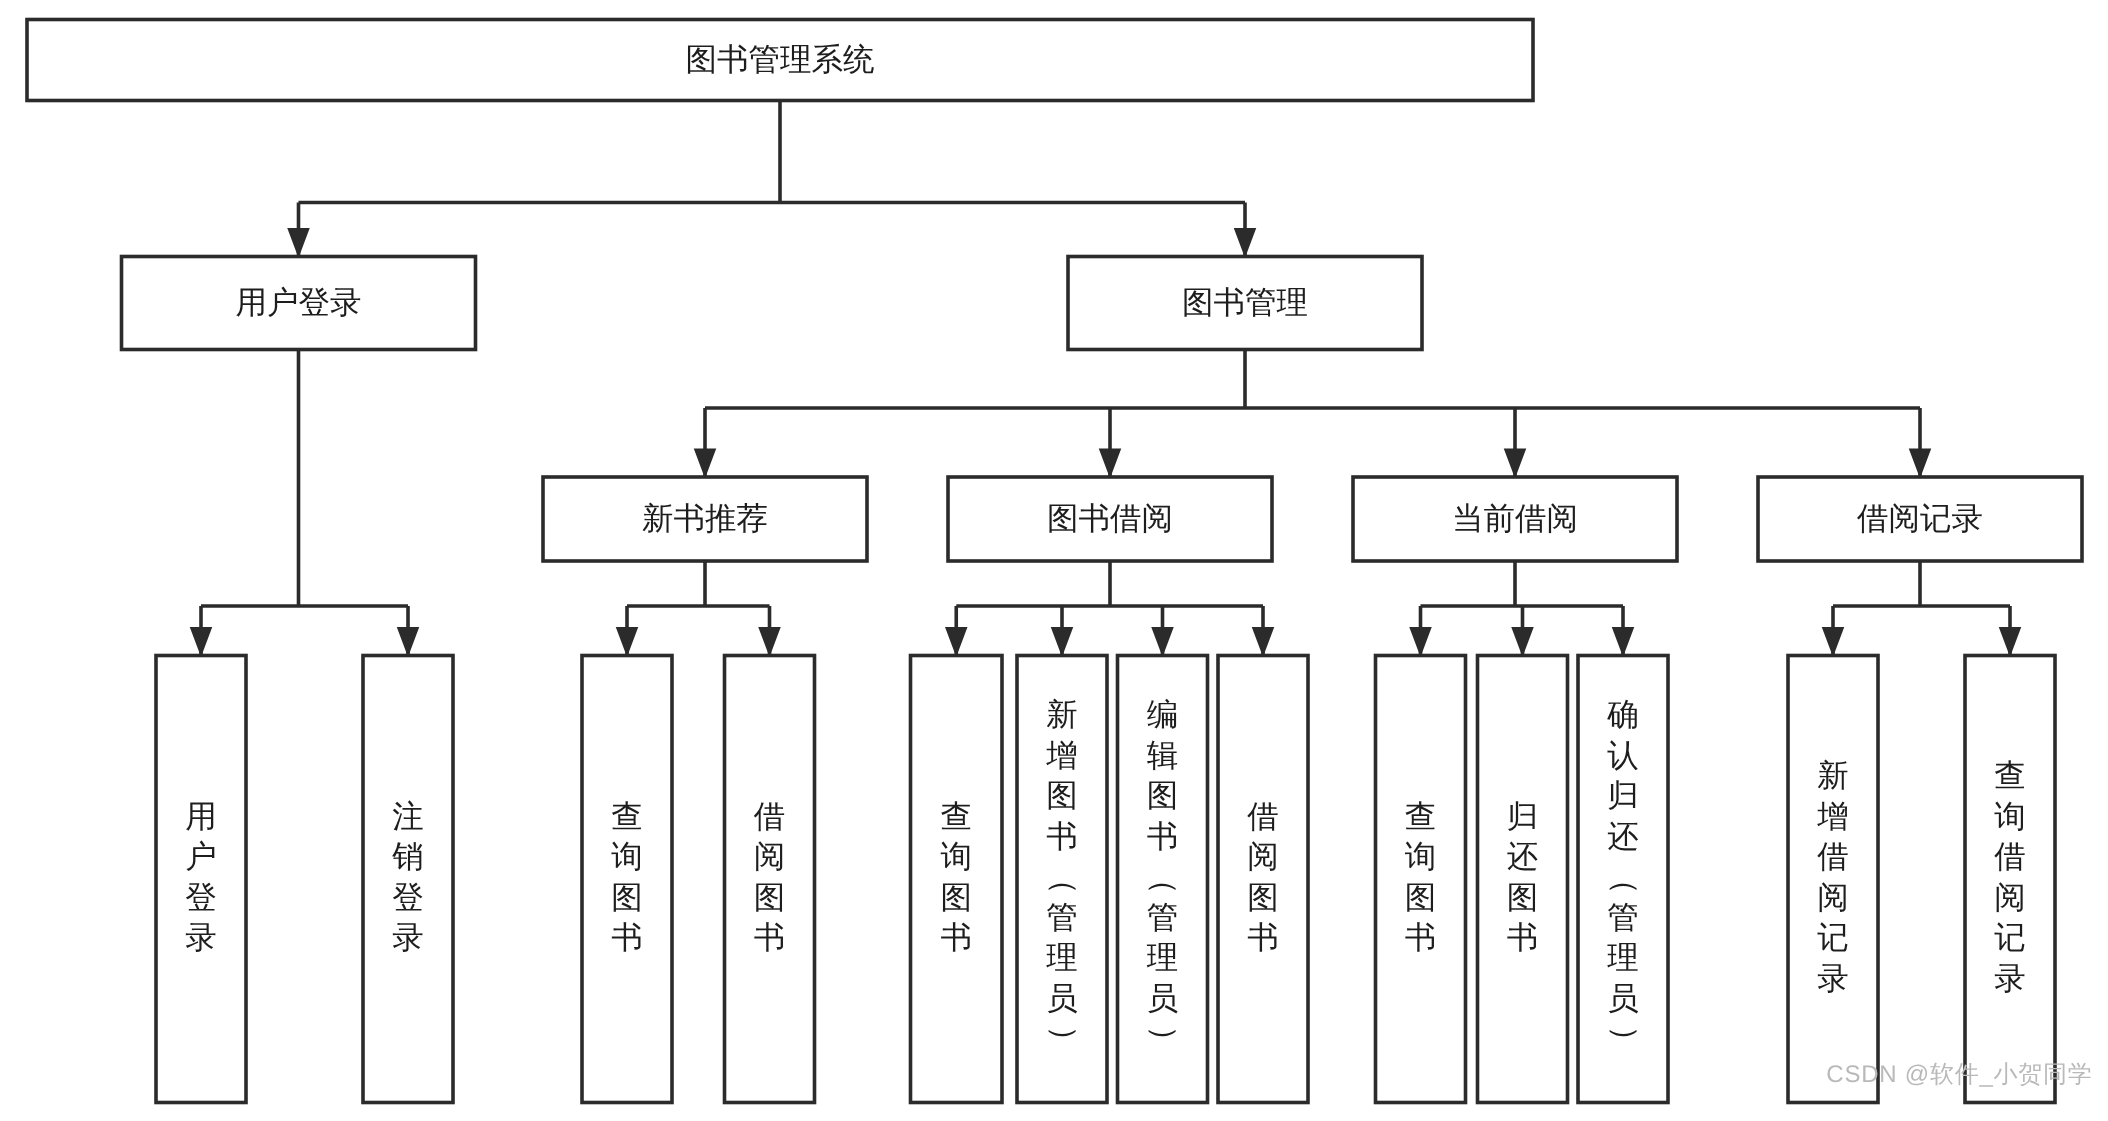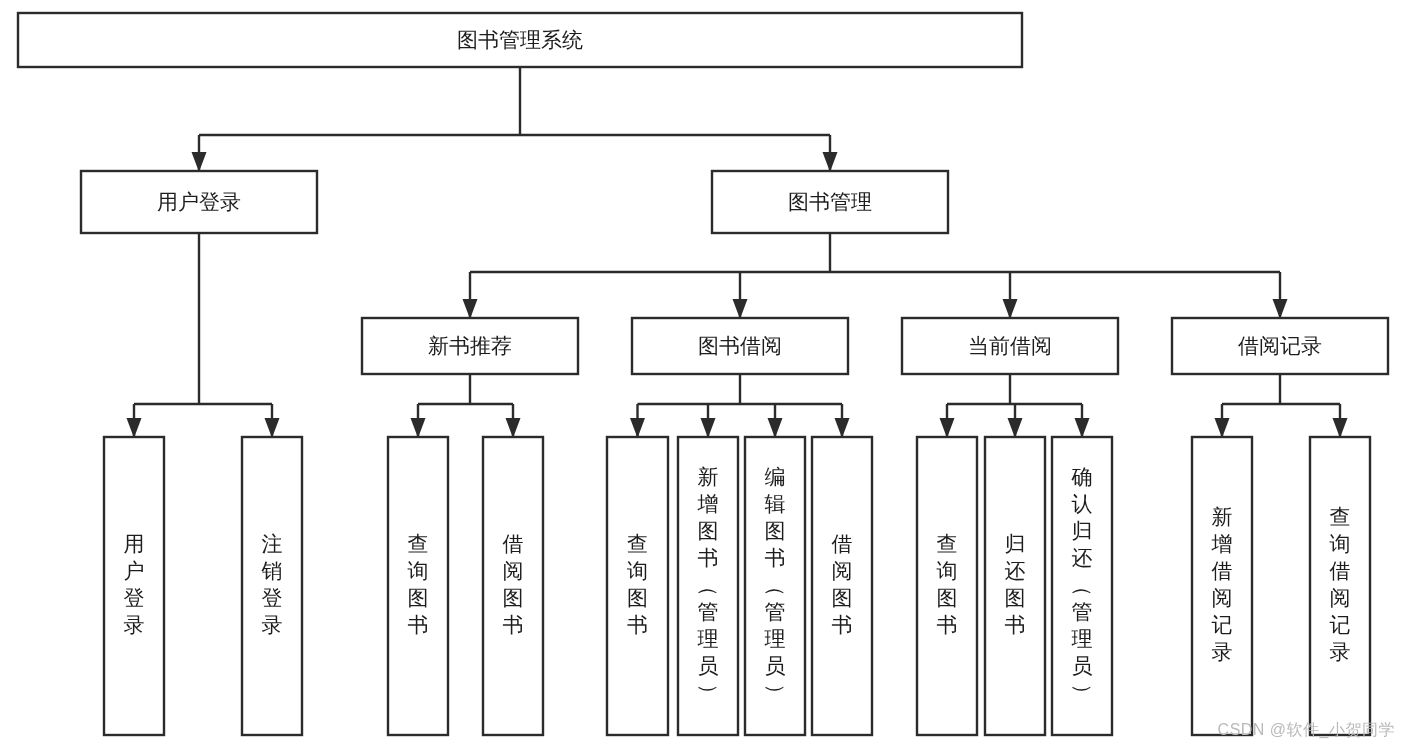--- a/index.html
+++ b/index.html
@@ -52,21 +52,21 @@
   .node-label-v-char {
     font-family: "Liberation Sans", "DejaVu Sans", sans-serif;
     font-size: 21px;
     fill: #1d1d1d;
     text-anchor: middle;
     dominant-baseline: middle;
   }
   .watermark {
     position: absolute;
     right: 10px;
-    bottom: 6px;
+    bottom: 20px;
     font-family: "Liberation Sans", "DejaVu Sans", sans-serif;
     font-size: 16px;
     color: #b9b9b9;
     white-space: nowrap;
     letter-spacing: 0.5px;
     user-select: none;
   }
 </style>
 </head>
 <body>

